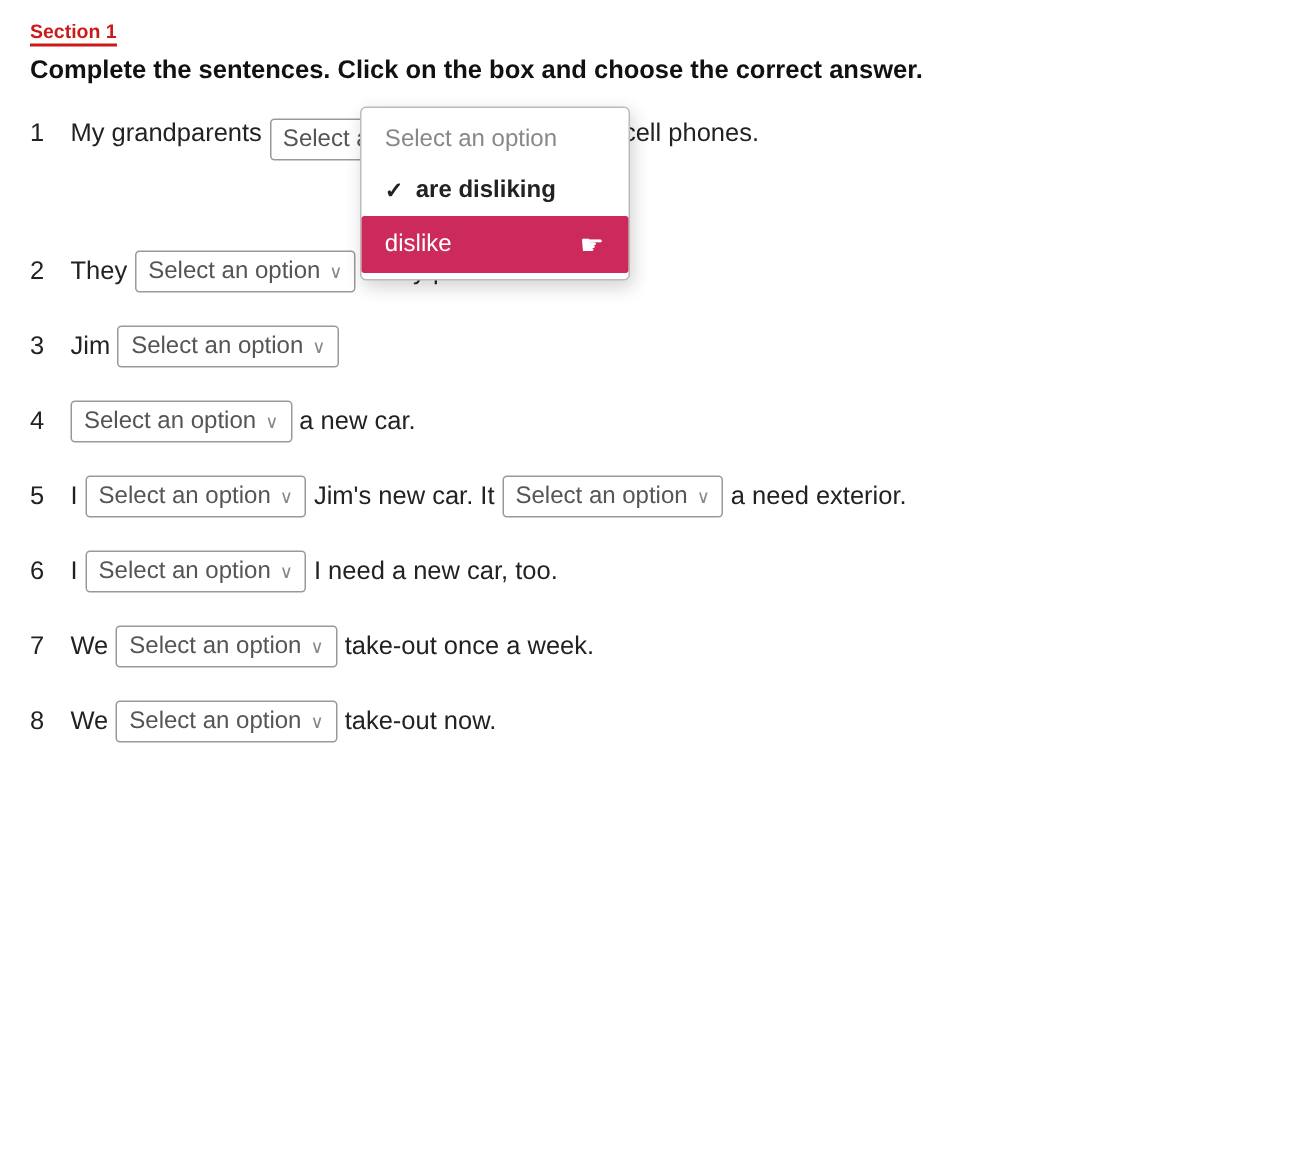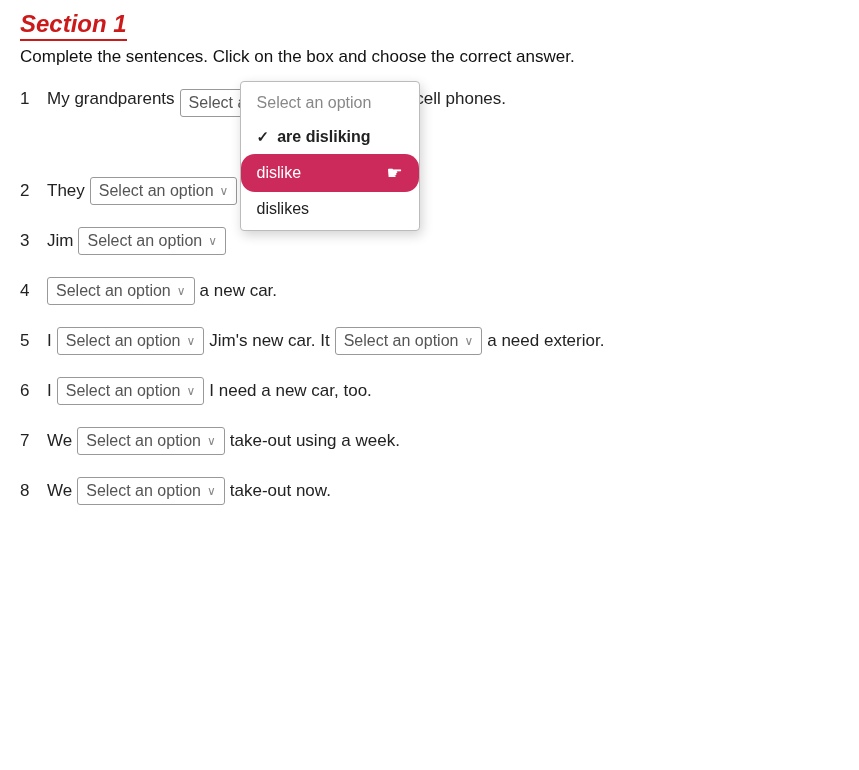--- a/index.html
+++ b/index.html
@@ -6,33 +6,33 @@
     body {
       font-family: Arial, sans-serif;
       font-size: 17px;
       background: #fff;
       color: #222;
       padding: 10px 20px;
       width: 859px;
       min-height: 770px;
     }
     .section-title {
-      font-size: 24px;
+      font-size: 13px;
       font-weight: bold;
       color: #cc1a1a;
       margin-bottom: 6px;
       border-bottom: 2px solid #cc1a1a;
       display: inline-block;
       padding-bottom: 1px;
-      font-style: italic;
     }
     .instruction {
       font-size: 17px;
       margin-bottom: 22px;
       color: #111;
+      font-weight: bold;
     }
     .sentence-row {
       display: flex;
       align-items: center;
       flex-wrap: wrap;
       margin-bottom: 22px;
       gap: 5px;
       position: relative;
     }
     .num {
@@ -90,21 +90,21 @@
     }
     .dropdown-open .dd-item:first-child {
       color: #888;
     }
     .dropdown-open .dd-item.selected {
       font-weight: bold;
     }
     .dropdown-open .dd-item.highlighted {
       background: #cc2a5a;
       color: #fff;
-      border-radius: 14px;
+      border-radius: 2px;
     }
     .checkmark {
       font-size: 15px;
       color: #222;
     }
   </style>
 </head>
 <body>
 
 
@@ -129,23 +129,20 @@
         <span>Select an option</span>
       </div>
       <div class="dd-item selected">
         <span class="checkmark">✓</span>
         <span>are disliking</span>
       </div>
       <div class="dd-item highlighted">
         <span>dislike</span>
         <span style="margin-left:auto; font-size:18px;">☛</span>
       </div>
-      <div class="dd-item">
-        <span>dislikes</span>
-      </div>
     </div>
   </div>
 
   <span class="sentence-text">using their cell phones.</span>
 </div>
 
 
 <div class="sentence-row">
   <span class="num">2</span>
   <span class="sentence-text">They</span>
@@ -204,21 +201,21 @@
 </div>
 
 
 <div class="sentence-row">
   <span class="num">7</span>
   <span class="sentence-text">We</span>
   <div class="select-box">
     <span>Select an option</span>
     <span class="chevron">∨</span>
   </div>
-  <span class="sentence-text">take-out using a week.</span>
+  <span class="sentence-text">take-out once a week.</span>
 </div>
 
 
 <div class="sentence-row">
   <span class="num">8</span>
   <span class="sentence-text">We</span>
   <div class="select-box">
     <span>Select an option</span>
     <span class="chevron">∨</span>
   </div>

